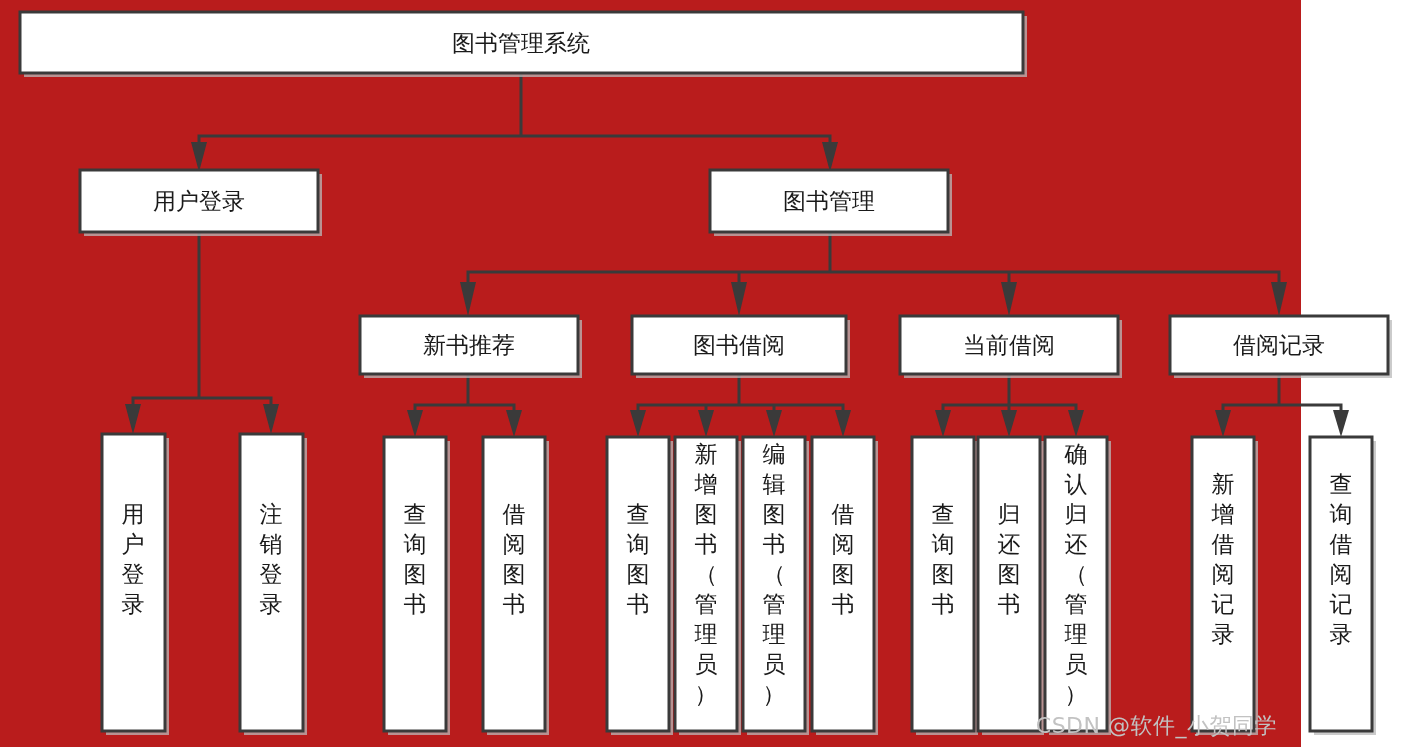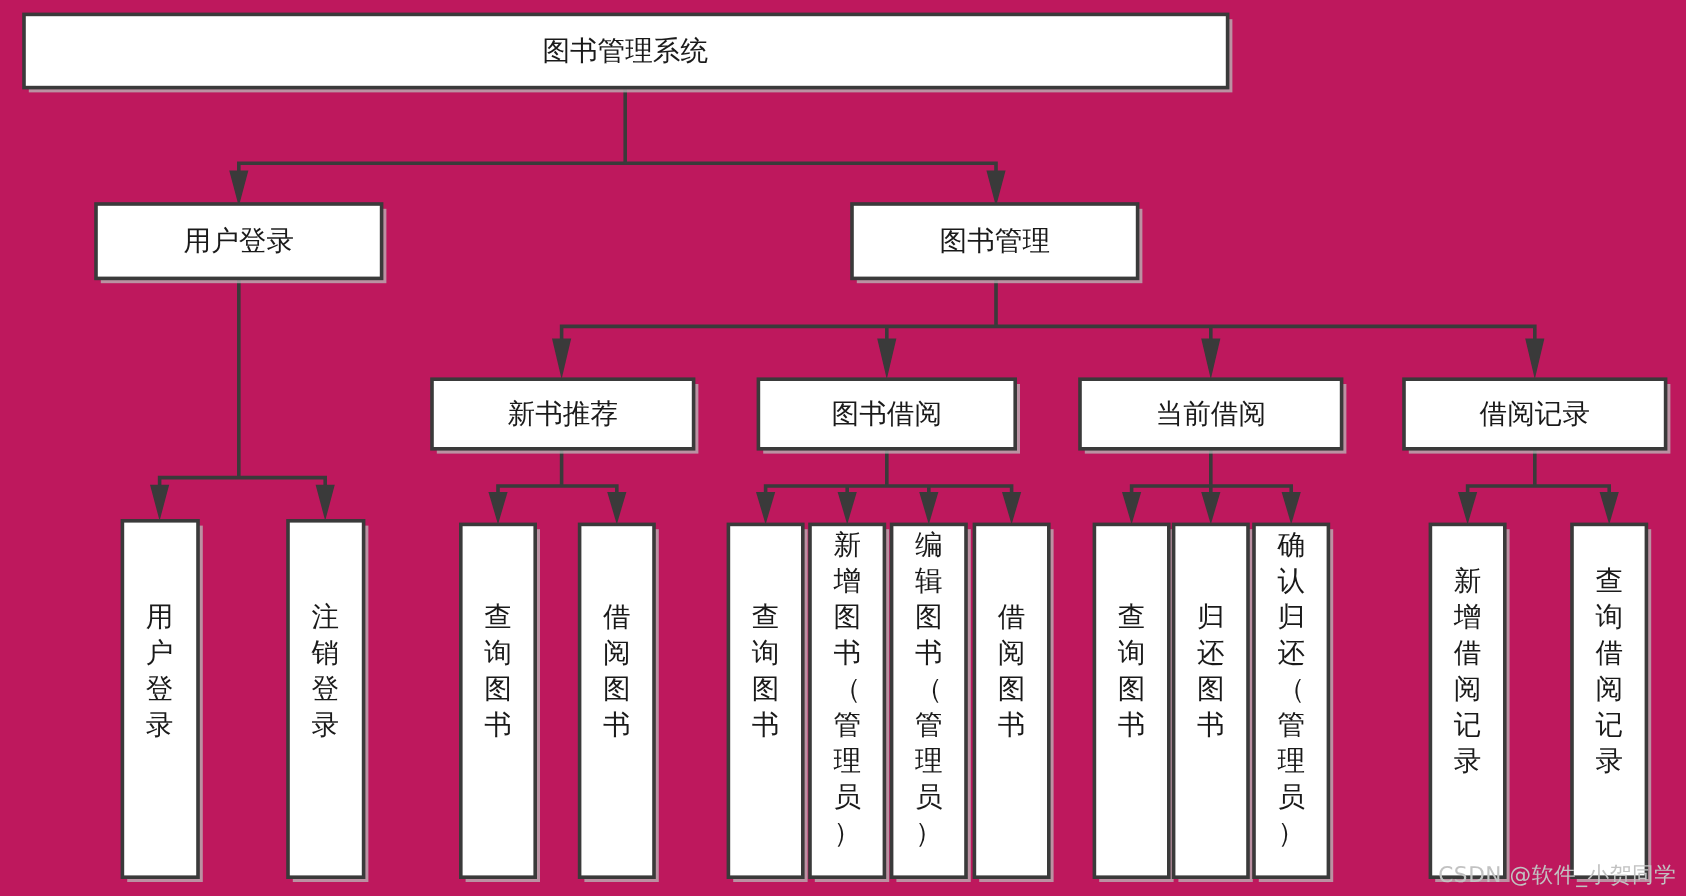--- a/index.html
+++ b/index.html
@@ -8,23 +8,23 @@
     background: #ffffff;
   }
   body {
     width: 1405px;
     height: 747px;
     overflow: hidden;
     font-family: "DejaVu Sans", "Liberation Sans", sans-serif;
   }
   #diagram-root {
     position: relative;
-    width: 1405px;
+    width: 1301px;
     height: 747px;
-    background: #be185d;
+    background: #b91c1c;
   }
   svg.canvas {
     position: absolute;
     left: 0;
     top: 0;
     width: 1405px;
     height: 747px;
   }
   .node-box {
     fill: #ffffff;
@@ -54,24 +54,24 @@
     dominant-baseline: middle;
   }
   .node-label-v {
     font-family: "DejaVu Sans", "Liberation Sans", sans-serif;
     font-size: 23px;
     fill: #1a1a1a;
     text-anchor: middle;
   }
   .watermark {
     position: absolute;
-    right: 8px;
+    right: 24px;
     bottom: 6px;
     font-family: "DejaVu Sans", "Liberation Sans", sans-serif;
-    font-size: 18px;
+    font-size: 22px;
     color: #c2c2c2;
     letter-spacing: 0.5px;
     white-space: nowrap;
     user-select: none;
   }
 </style>
 </head>
 <body>
 
 <div id="diagram-root">

